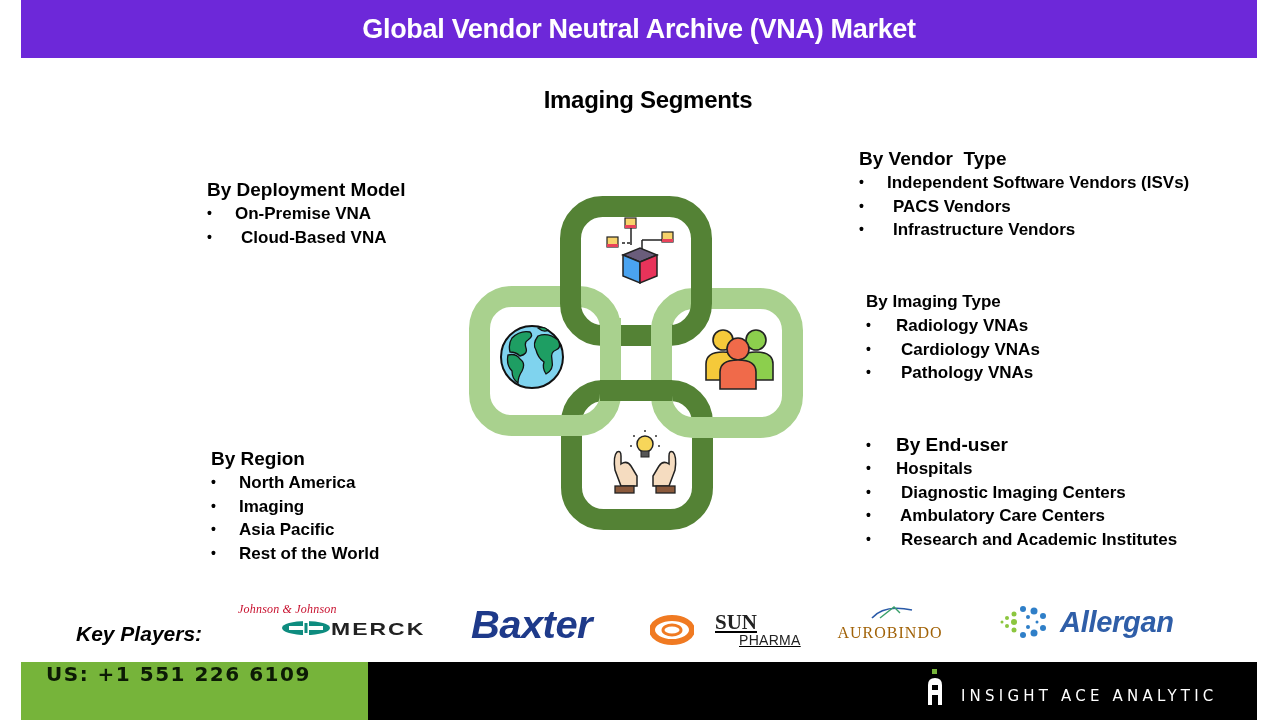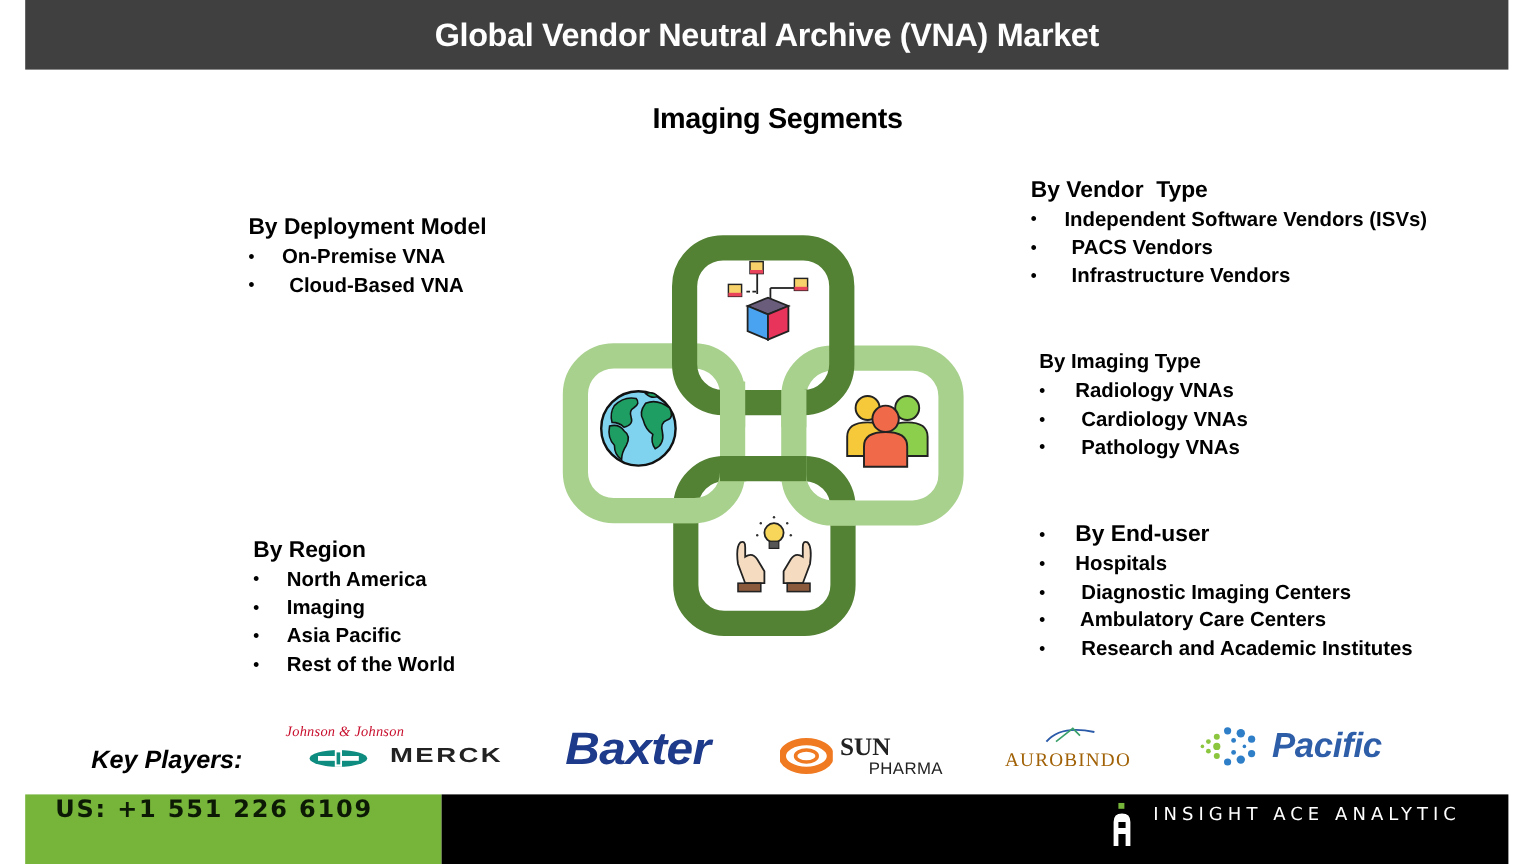--- a/index.html
+++ b/index.html
@@ -4,21 +4,21 @@
 <style>
   html, body { margin:0; padding:0; }
   body {
     width:1280px; height:720px; position:relative; overflow:hidden;
     background:#ffffff;
     font-family:"Liberation Sans", "DejaVu Sans", sans-serif;
     color:#000;
   }
   .title-bar {
     position:absolute; left:21px; top:0; width:1236px; height:58px;
-    background:#404040; color:#fff;
+    background:#6d28d9; color:#fff;
     display:flex; align-items:center; justify-content:center;
     font-size:27px; font-weight:bold; letter-spacing:-0.3px;
   }
   .subtitle {
     position:absolute; left:0; width:1280px; top:86px; text-align:center;
     font-size:24px; font-weight:bold; letter-spacing:-0.3px;
     padding-left:16px; box-sizing:border-box;
   }
   .seg { position:absolute; font-weight:bold; }
   .seg .seg-title { font-size:19px; line-height:24px; white-space:nowrap; }
@@ -37,47 +37,47 @@
 
   .key-label {
     position:absolute; left:76px; top:622px;
     font-size:21px; font-weight:bold; font-style:italic;
   }
   .logo { position:absolute; }
   .logo-jj {
     left:238px; top:602px; font-family:"Liberation Serif", serif; font-style:italic;
     color:#c8102e; font-size:12px; font-weight:normal; letter-spacing:0.2px;
   }
-  .logo-merck { left:257px; top:620px; display:flex; align-items:flex-end; gap:18px; }
+  .logo-merck { left:281px; top:620px; display:flex; align-items:flex-start; }
   .merck-text { font-size:17px; font-weight:bold; letter-spacing:1.5px; color:#222; transform:scaleX(1.35); transform-origin:left center; display:inline-block; }
   .logo-baxter {
     left:471px; top:604px; font-size:38px; font-weight:bold; font-style:italic;
     color:#1e3a8a; letter-spacing:-0.5px; transform:scaleX(1.05); transform-origin:left;
   }
-  .logo-sun { left:650px; top:612px; display:flex; align-items:center; gap:6px; }
+  .logo-sun { left:650px; top:612px; display:flex; align-items:center; gap:21px;text-decoration:underline; }
   .sun-text { display:flex; flex-direction:column; line-height:1; }
   .sun-main { font-family:"Liberation Serif", serif; font-weight:bold; font-size:21px; color:#222; }
   .sun-sub { font-size:14px; color:#222; letter-spacing:0.3px;margin-left:24px; }
   .logo-auro { left:810px; top:604px; width:160px; text-align:center; }
   .auro-text { font-family:"Liberation Serif", serif; font-size:16px; color:#a16207; letter-spacing:1px; }
   .logo-allergan { left:998px; top:604px; display:flex; align-items:center; gap:6px; }
   .allergan-text { font-size:29px; font-weight:bold; font-style:italic; color:#2f5ea8; letter-spacing:-0.3px; }
 
   .footer-green {
     position:absolute; left:21px; top:662px; width:347px; height:58px;
     background:#76b43a; display:flex; align-items:flex-start;
   }
   .footer-phone {
     margin-left:25px; font-family:"DejaVu Sans", sans-serif; font-size:20px; font-weight:bold;
     letter-spacing:1.5px; color:#0c1a05;
   }
   .footer-black {
     position:absolute; left:368px; top:662px; width:889px; height:58px; background:#000;
   }
-  .brand { position:absolute; left:927px; top:669px; display:flex; align-items:flex-start; gap:18px; }
+  .brand { position:absolute; left:927px; top:669px; display:flex; align-items:flex-end; gap:18px; }
   .brand-text {
     font-family:"DejaVu Sans", sans-serif; color:#fff; font-size:15px; letter-spacing:4.2px;
   }
 </style>
 </head>
 <body>
 
 <div class="title-bar">
   <span>Global Vendor Neutral Archive (VNA) Market</span>
 </div>
@@ -254,21 +254,21 @@
         <circle cx="25" cy="31" r="3"></circle>
       <circle cx="30" cy="13" r="2"></circle>
         <circle cx="30" cy="23" r="2"></circle>
       <circle cx="36" cy="7" r="3.5"></circle>
         <circle cx="36" cy="29" r="3.5"></circle>
       <circle cx="39" cy="18" r="1.5"></circle>
         <circle cx="45" cy="12" r="3"></circle>
         <circle cx="45" cy="24" r="3"></circle>
     </g>
   </svg>
-  <span class="allergan-text">Pacific</span>
+  <span class="allergan-text">Allergan</span>
 </div>
 
 <div class="footer-green">
   <span class="footer-phone">US: +1 551 226 6109</span>
 </div>
 <div class="footer-black"></div>
 <div class="brand">
   <svg width="16" height="36" viewBox="0 0 16 36">
     <rect x="5" y="0" width="5" height="5" fill="#76b43a"></rect>
     <path d="M1 36 V16 q0 -7 7 -7 q7 0 7 7 V36 h-4 v-10 h-6 v10z" fill="#fff"></path>

